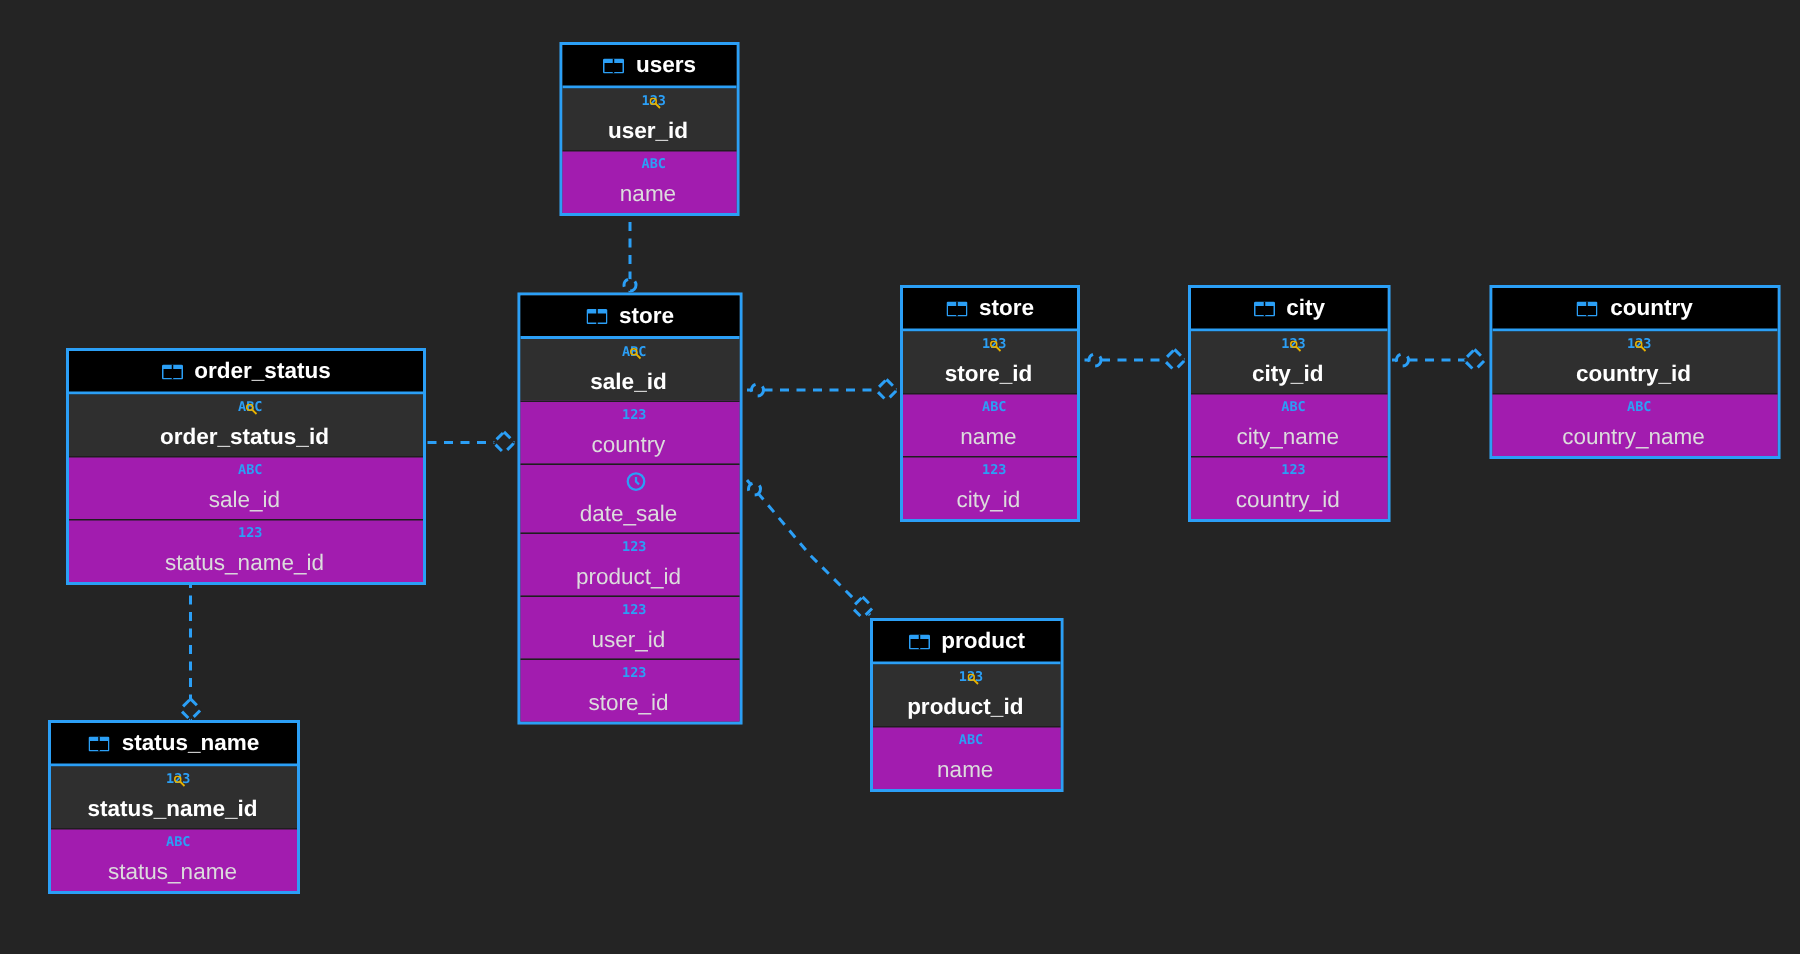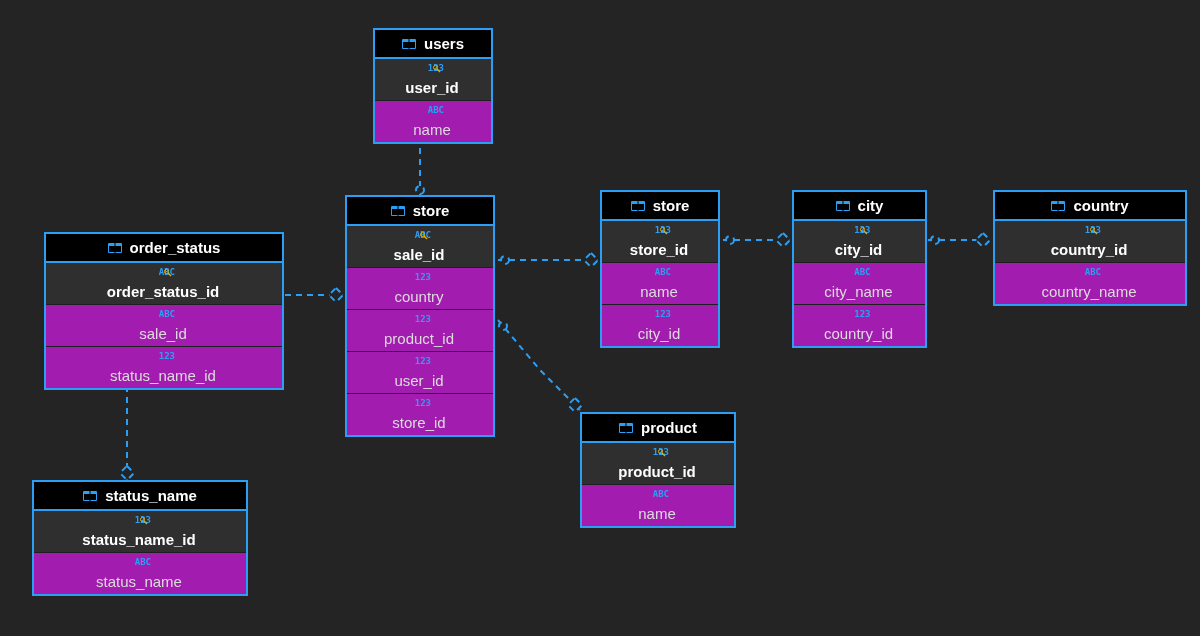--- a/index.html
+++ b/index.html
@@ -161,20 +161,29 @@
             <line x1="4" y1="4" x2="7" y2="7" stroke="#e8b200" stroke-width="1.2"></line>
           </svg>
         </span>
       <span>sale_id</span>
     </div>
     <div class="col norm-row">
       <span class="type num"></span>
       <span>country</span>
     </div>
     <div class="col norm-row">
+      <span class="type clock">
+        <svg viewBox="0 0 14 14">
+            <circle cx="7" cy="7" r="5.5" fill="none" stroke="#2b9ff6" stroke-width="1.5"></circle>
+            <path d="M7 4 L7 7 L9 9" stroke="#2b9ff6" stroke-width="1.5" fill="none"></path>
+          </svg>
+      </span>
+      <span>date_sale</span>
+    </div>
+    <div class="col norm-row">
       <span class="type num"></span>
       <span>product_id</span>
     </div>
     <div class="col norm-row">
       <span class="type num"></span>
       <span>user_id</span>
     </div>
     <div class="col norm-row">
       <span class="type num"></span>
       <span>store_id</span>
@@ -207,21 +216,21 @@
       <span class="type abc"></span>
       <span>sale_id</span>
     </div>
     <div class="col norm-row">
       <span class="type num"></span>
       <span>status_name_id</span>
     </div>
   </div>
 </div>
 
-<div class="table" style="left:32px; top:480px; width:216px;">
+<div class="table" style="left:32px; top:480px; width:168px;">
   <div class="table-header">
     <span class="thicon">
       <svg viewBox="0 0 14 10">
           <rect x="0" y="0" width="14" height="10" rx="1" fill="#2b9ff6"></rect>
           <rect x="1" y="3" width="12" height="6" fill="#000"></rect>
           <line x1="7" y1="0" x2="7" y2="10" stroke="#000" stroke-width="1"></line>
         </svg>
     </span>
     <span>status_name</span>
   </div>
@@ -267,21 +276,21 @@
       <span class="type abc"></span>
       <span>name</span>
     </div>
     <div class="col norm-row">
       <span class="type num"></span>
       <span>city_id</span>
     </div>
   </div>
 </div>
 
-<div class="table" style="left:580px; top:412px; width:156px;">
+<div class="table" style="left:580px; top:412px; width:129px;">
   <div class="table-header">
     <span class="thicon">
       <svg viewBox="0 0 14 10">
           <rect x="0" y="0" width="14" height="10" rx="1" fill="#2b9ff6"></rect>
           <rect x="1" y="3" width="12" height="6" fill="#000"></rect>
           <line x1="7" y1="0" x2="7" y2="10" stroke="#000" stroke-width="1"></line>
         </svg>
     </span>
     <span>product</span>
   </div>

